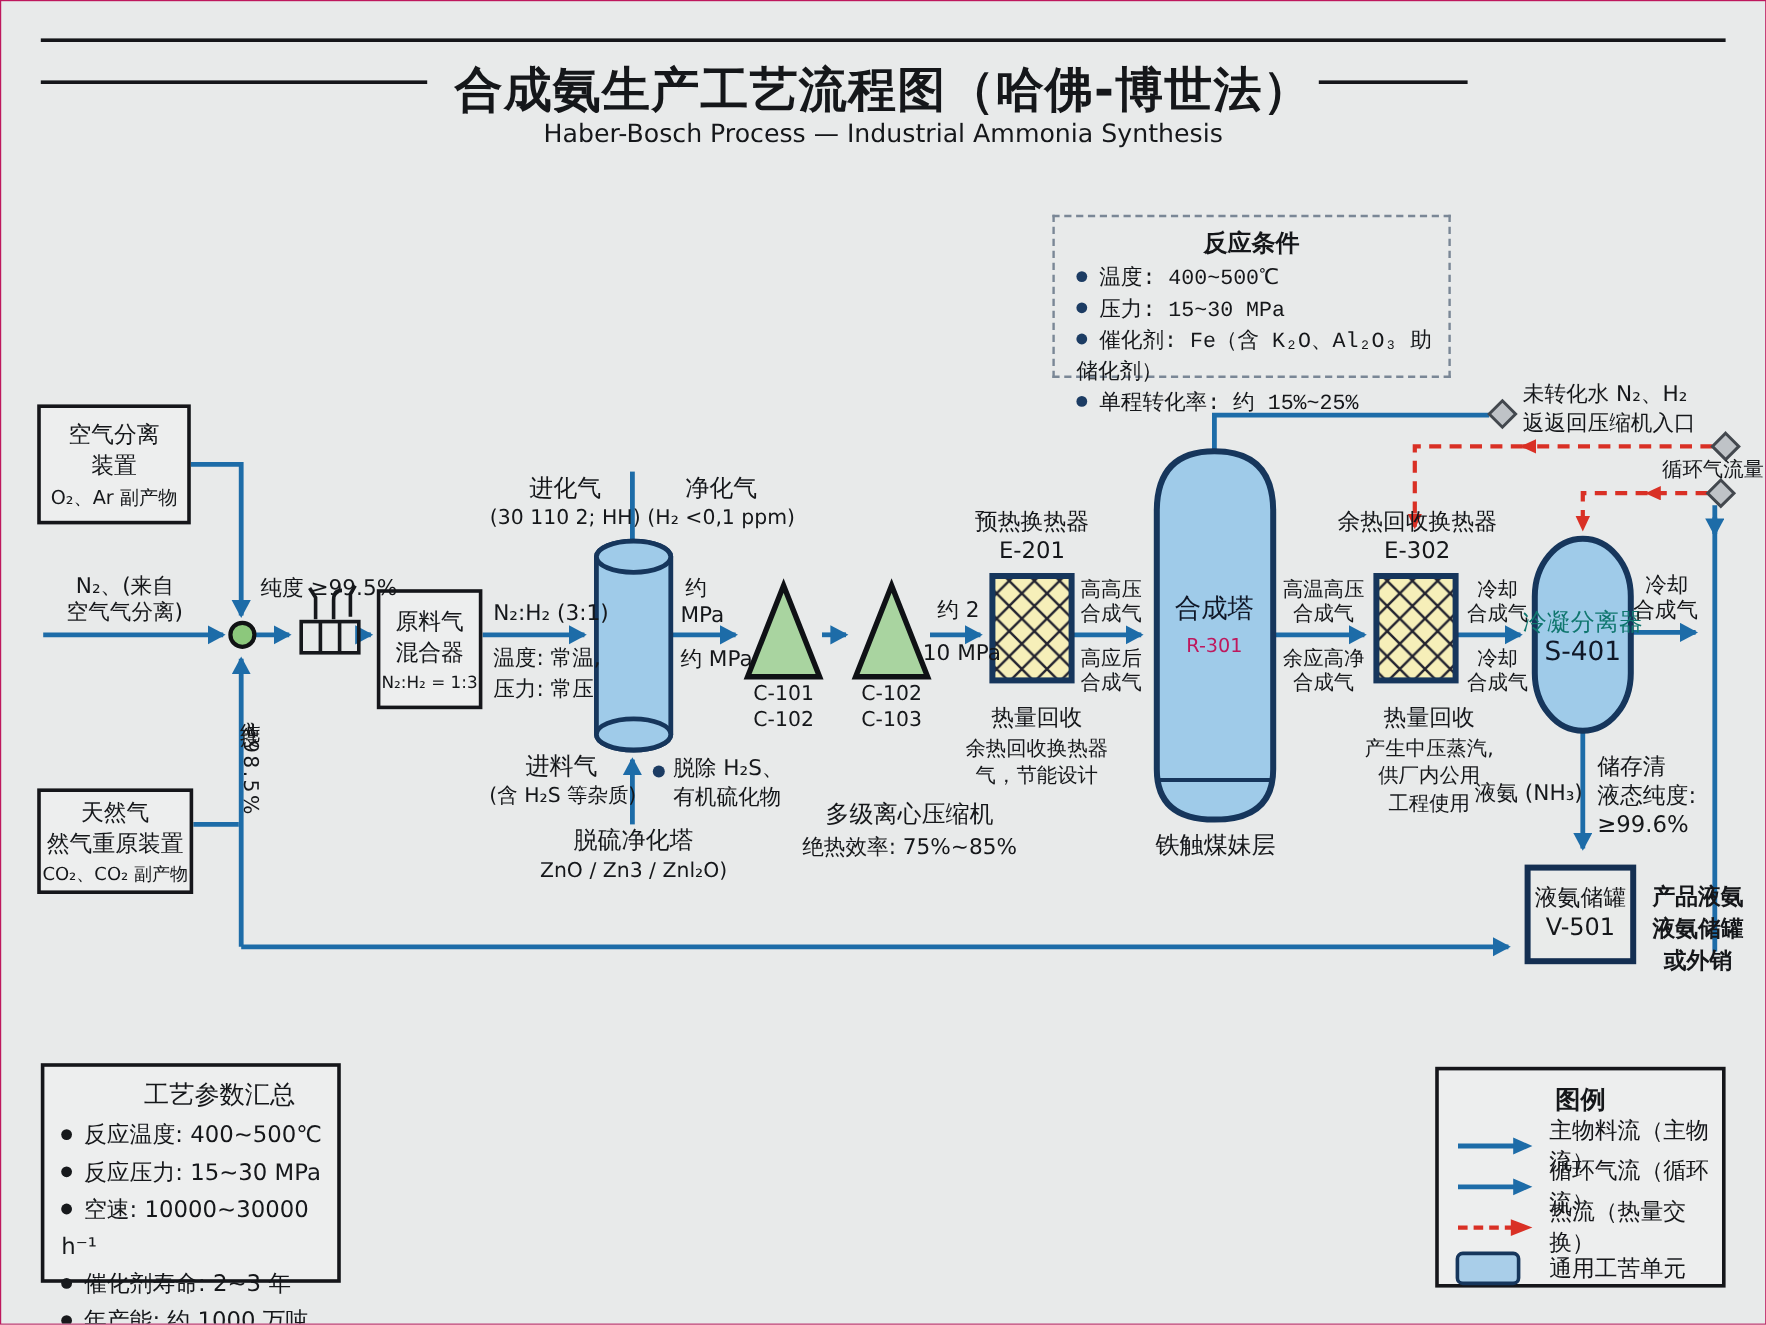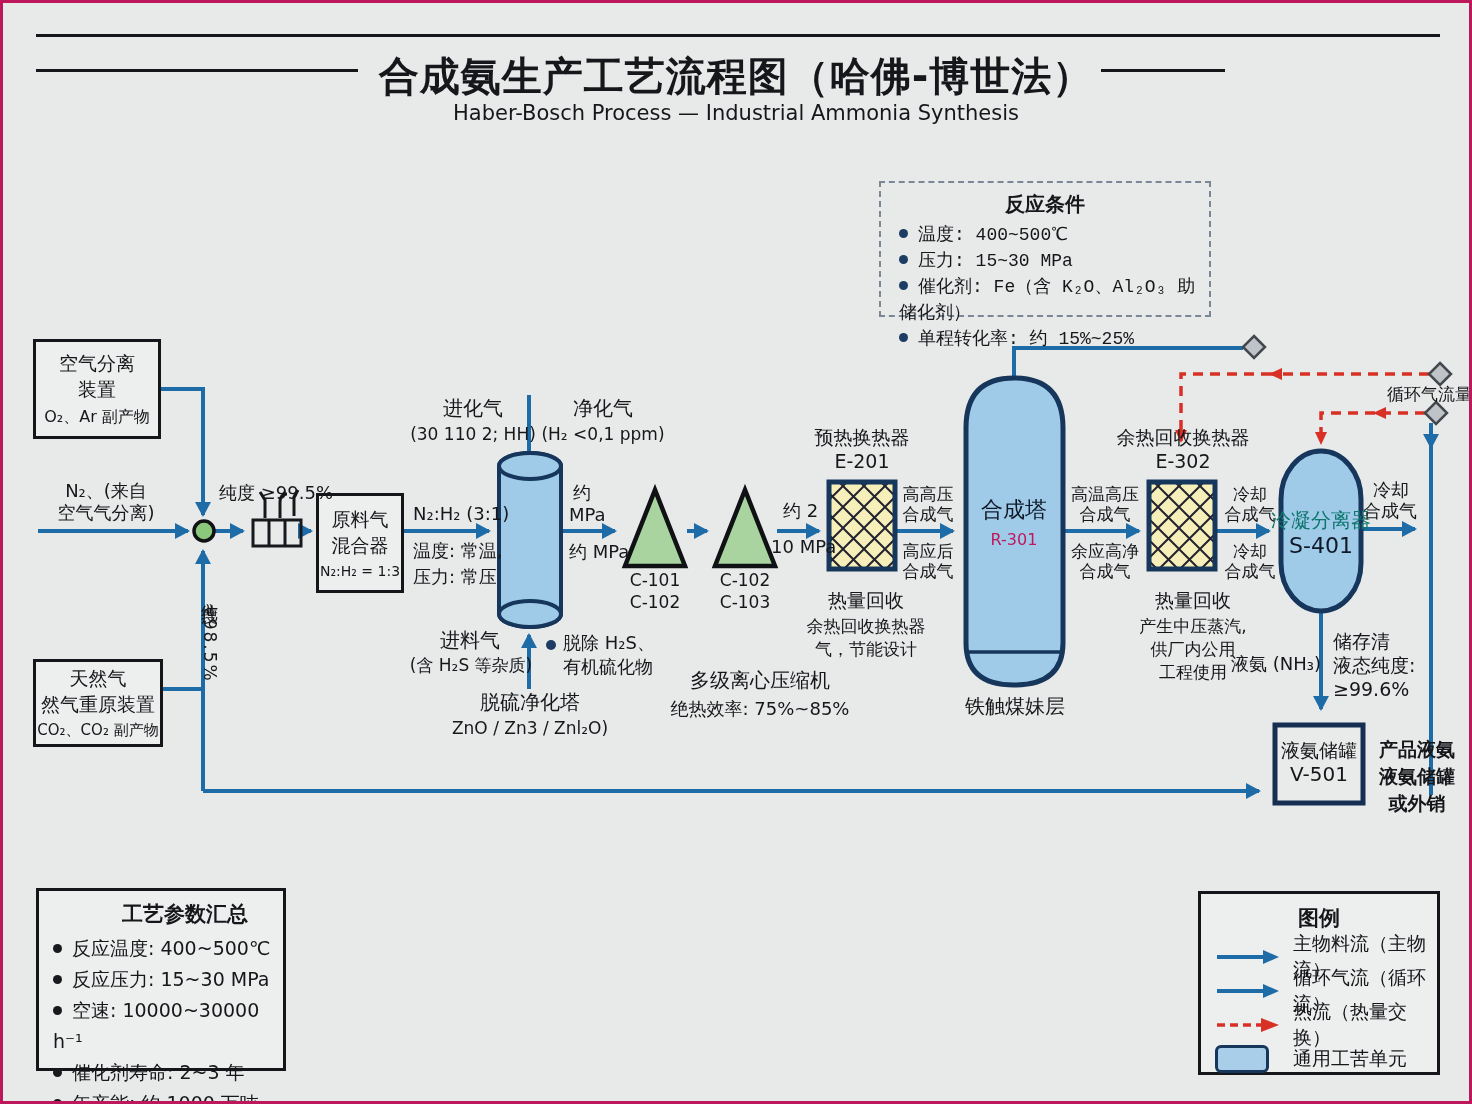--- a/index.html
+++ b/index.html
@@ -1,16 +1,16 @@
 <!DOCTYPE html>
 <html><head>
 <meta charset="utf-8">
 <style>
   html,body{margin:0;padding:0;background:#cfd2d3;}
-  .canvas{position:relative;width:1472px;height:1104px;background:#e8eaea;border:3px solid #be185d;
+  .canvas{position:relative;width:1472px;height:1104px;background:#e8eaea;border:1px solid #be185d;
           box-sizing:border-box;overflow:hidden;color:#15171a;
           font-family:"DejaVu Sans","Liberation Sans",sans-serif;}
   .lbl{position:absolute;white-space:nowrap;font-size:18px;line-height:22px;}
   .b{font-weight:normal;}
   .ctr{text-align:center;}
   .hline{position:absolute;height:3px;background:#15161a;}
   .box{position:absolute;border:3px solid #15161a;background:#edeeee;display:flex;flex-direction:column;
        align-items:center;justify-content:center;text-align:center;box-sizing:border-box;}
   .title{position:absolute;left:0;width:100%;text-align:center;font-weight:bold;font-size:40px;letter-spacing:1px;}
   .subtitle{position:absolute;left:0;width:100%;text-align:center;font-size:21px;}
@@ -237,32 +237,36 @@
   <div class="lbl b ctr" style="left:1268px;top:532px;width:100px;font-size:22px;color:#101828;">S-401</div>
   <div class="lbl" style="left:1370px;top:476px;">冷却</div>
   <div class="lbl" style="left:1360px;top:497px;">合成气</div>
   <div class="lbl" style="left:1228px;top:650px;">液氨 (NH₃)</div>
   <div class="lbl" style="left:1330px;top:626px;font-size:19px;line-height:24px;">
     <div>储存清</div>
       <div>液态纯度:</div>
       <div>≥99.6%</div>
   </div>
 
+  <div class="lbl" style="left:1268px;top:316px;line-height:24px;">
+    <div>未转化水 N₂、H₂</div>
+      <div>返返回压缩机入口</div>
+  </div>
   <div class="lbl" style="left:1384px;top:380px;font-size:17px;">循环气流量</div>
 
   <div class="lbl b ctr" style="left:1276px;top:736px;width:80px;font-size:19px;">液氨储罐</div>
   <div class="lbl b ctr" style="left:1276px;top:760px;width:80px;font-size:20px;">V-501</div>
   <div class="lbl ctr" style="left:1364px;top:733px;width:100px;font-size:19px;line-height:27px;font-weight:600;">
     <div>产品液氨</div>
       <div>液氨储罐</div>
       <div>或外销</div>
   </div>
 
   <div class="panel" style="left:33px;top:885px;width:250px;height:183px;">
-    <div style="font-weight:bold;font-size:21px;text-align:center;margin:9px 0 5px;padding-left:48px;">工艺参数汇总</div>
+    <div style="font-weight:normal;font-size:21px;text-align:center;margin:9px 0 5px;padding-left:48px;">工艺参数汇总</div>
     <div class="pm-item"><span class="dot"></span><span>反应温度: 400~500℃</span></div>
     <div class="pm-item"><span class="dot"></span><span>反应压力: 15~30 MPa</span></div>
     <div class="pm-item"><span class="dot"></span><span>空速: 10000~30000 h⁻¹</span></div>
     <div class="pm-item"><span class="dot"></span><span>催化剂寿命: 2~3 年</span></div>
     <div class="pm-item"><span class="dot"></span><span>年产能: 约 1000 万吨 NH₃</span></div>
   </div>
 
   <div class="panel" style="left:1195px;top:888px;width:242px;height:184px;">
     <div class="leg-title">图例</div>
     <div class="leg-row">

